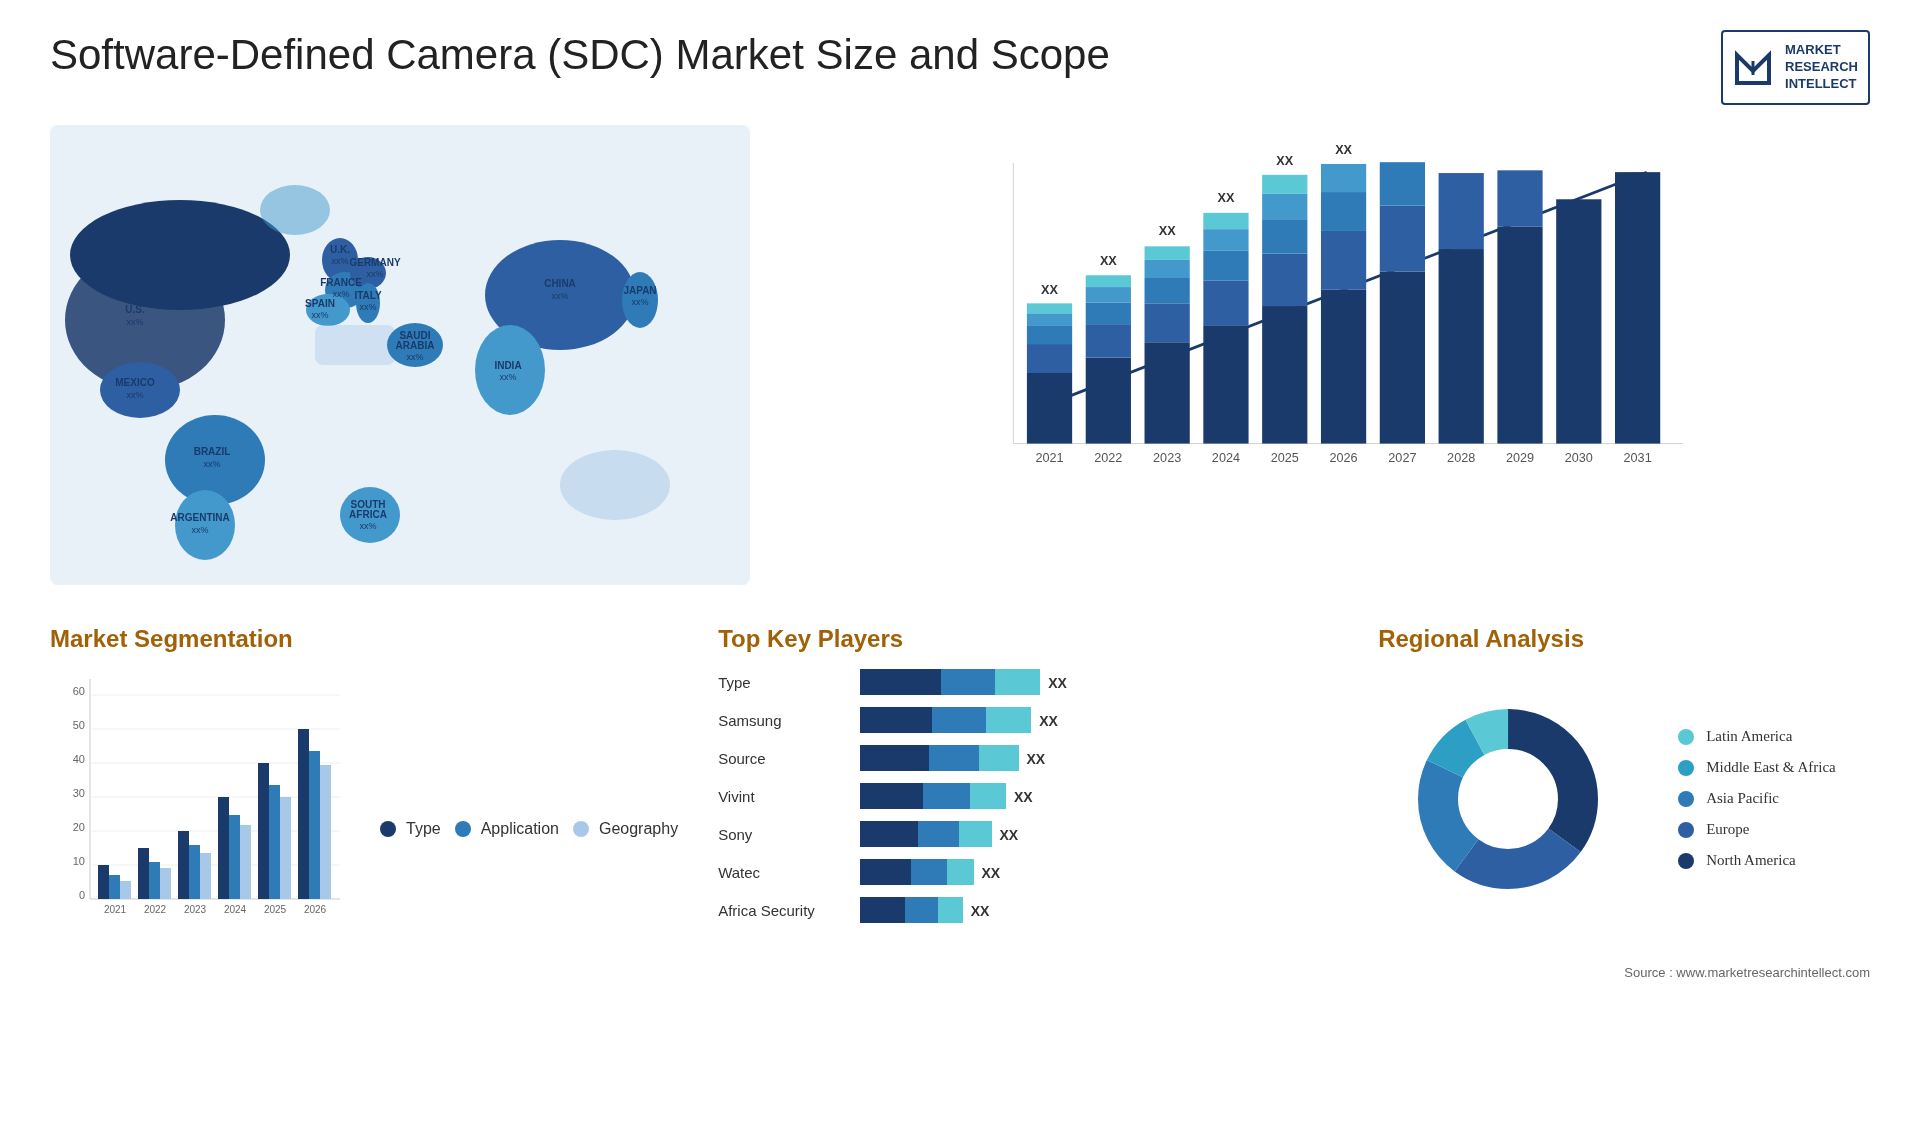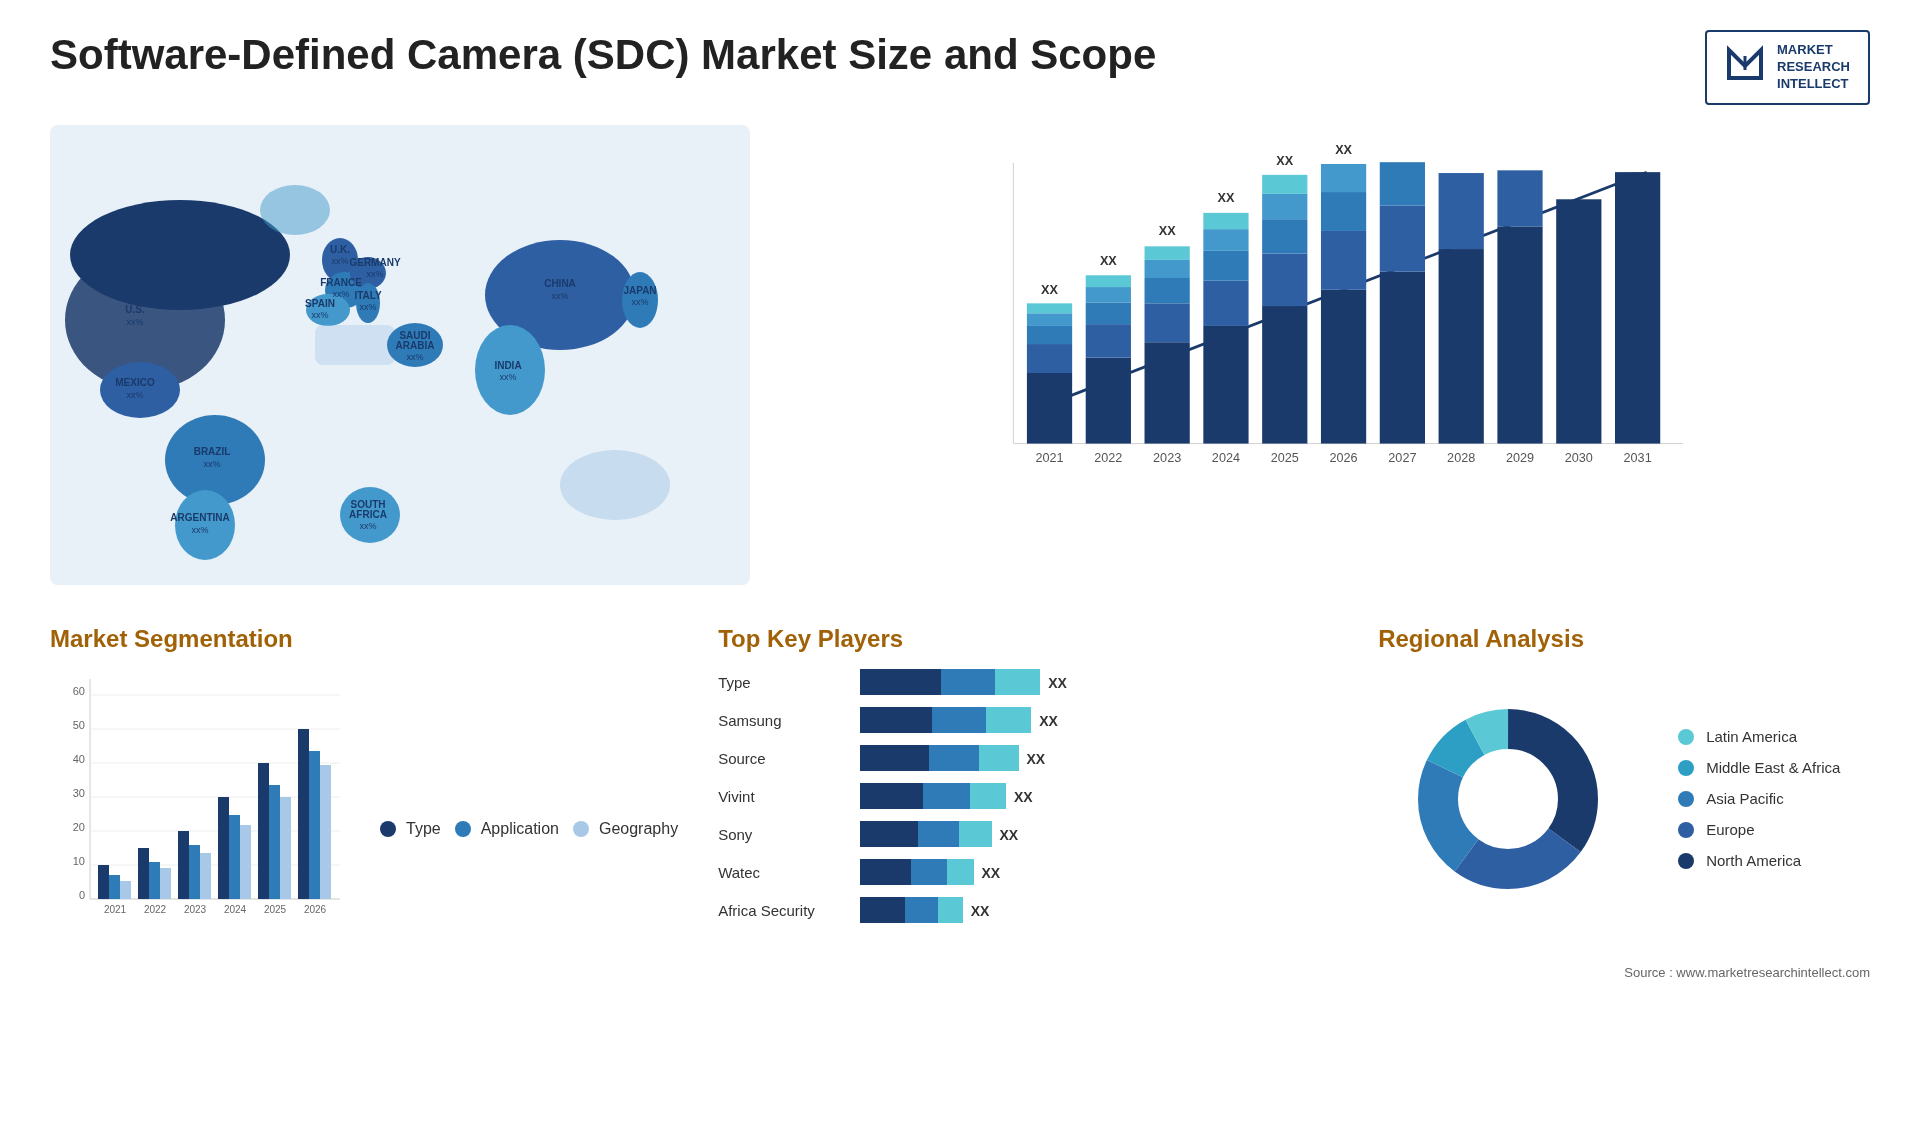--- a/index.html
+++ b/index.html
@@ -21,31 +21,31 @@
     
     .header {
       display: flex;
       justify-content: space-between;
       align-items: flex-start;
       margin-bottom: 20px;
     }
 
     .page-title {
       font-size: 42px;
-      font-weight: 700;
+      font-weight: 400;
       color: #222;
       line-height: 1.2;
     }
 
     .logo-box {
       display: flex;
-      align-items: flex-start;
+      align-items: center;
       gap: 12px;
       border: 2px solid #1a3a6b;
-      padding: 10px 18px;
+      padding: 10px 10px;
       border-radius: 4px;
     }
 
     .logo-icon {
       width: 40px;
       height: 40px;
     }
 
     .logo-text {
       font-size: 13px;
@@ -199,20 +199,21 @@
     .regional-container {
       flex: 1;
       height: 380px;
     }
 
     .regional-inner {
       display: flex;
       align-items: center;
       gap: 40px;
       margin-top: 10px;
+      font-family: Liberation Serif, serif;
     }
 
     .donut-wrap {
       flex: 0 0 260px;
       height: 260px;
       position: relative;
     }
 
     .donut-svg {
       width: 260px;

